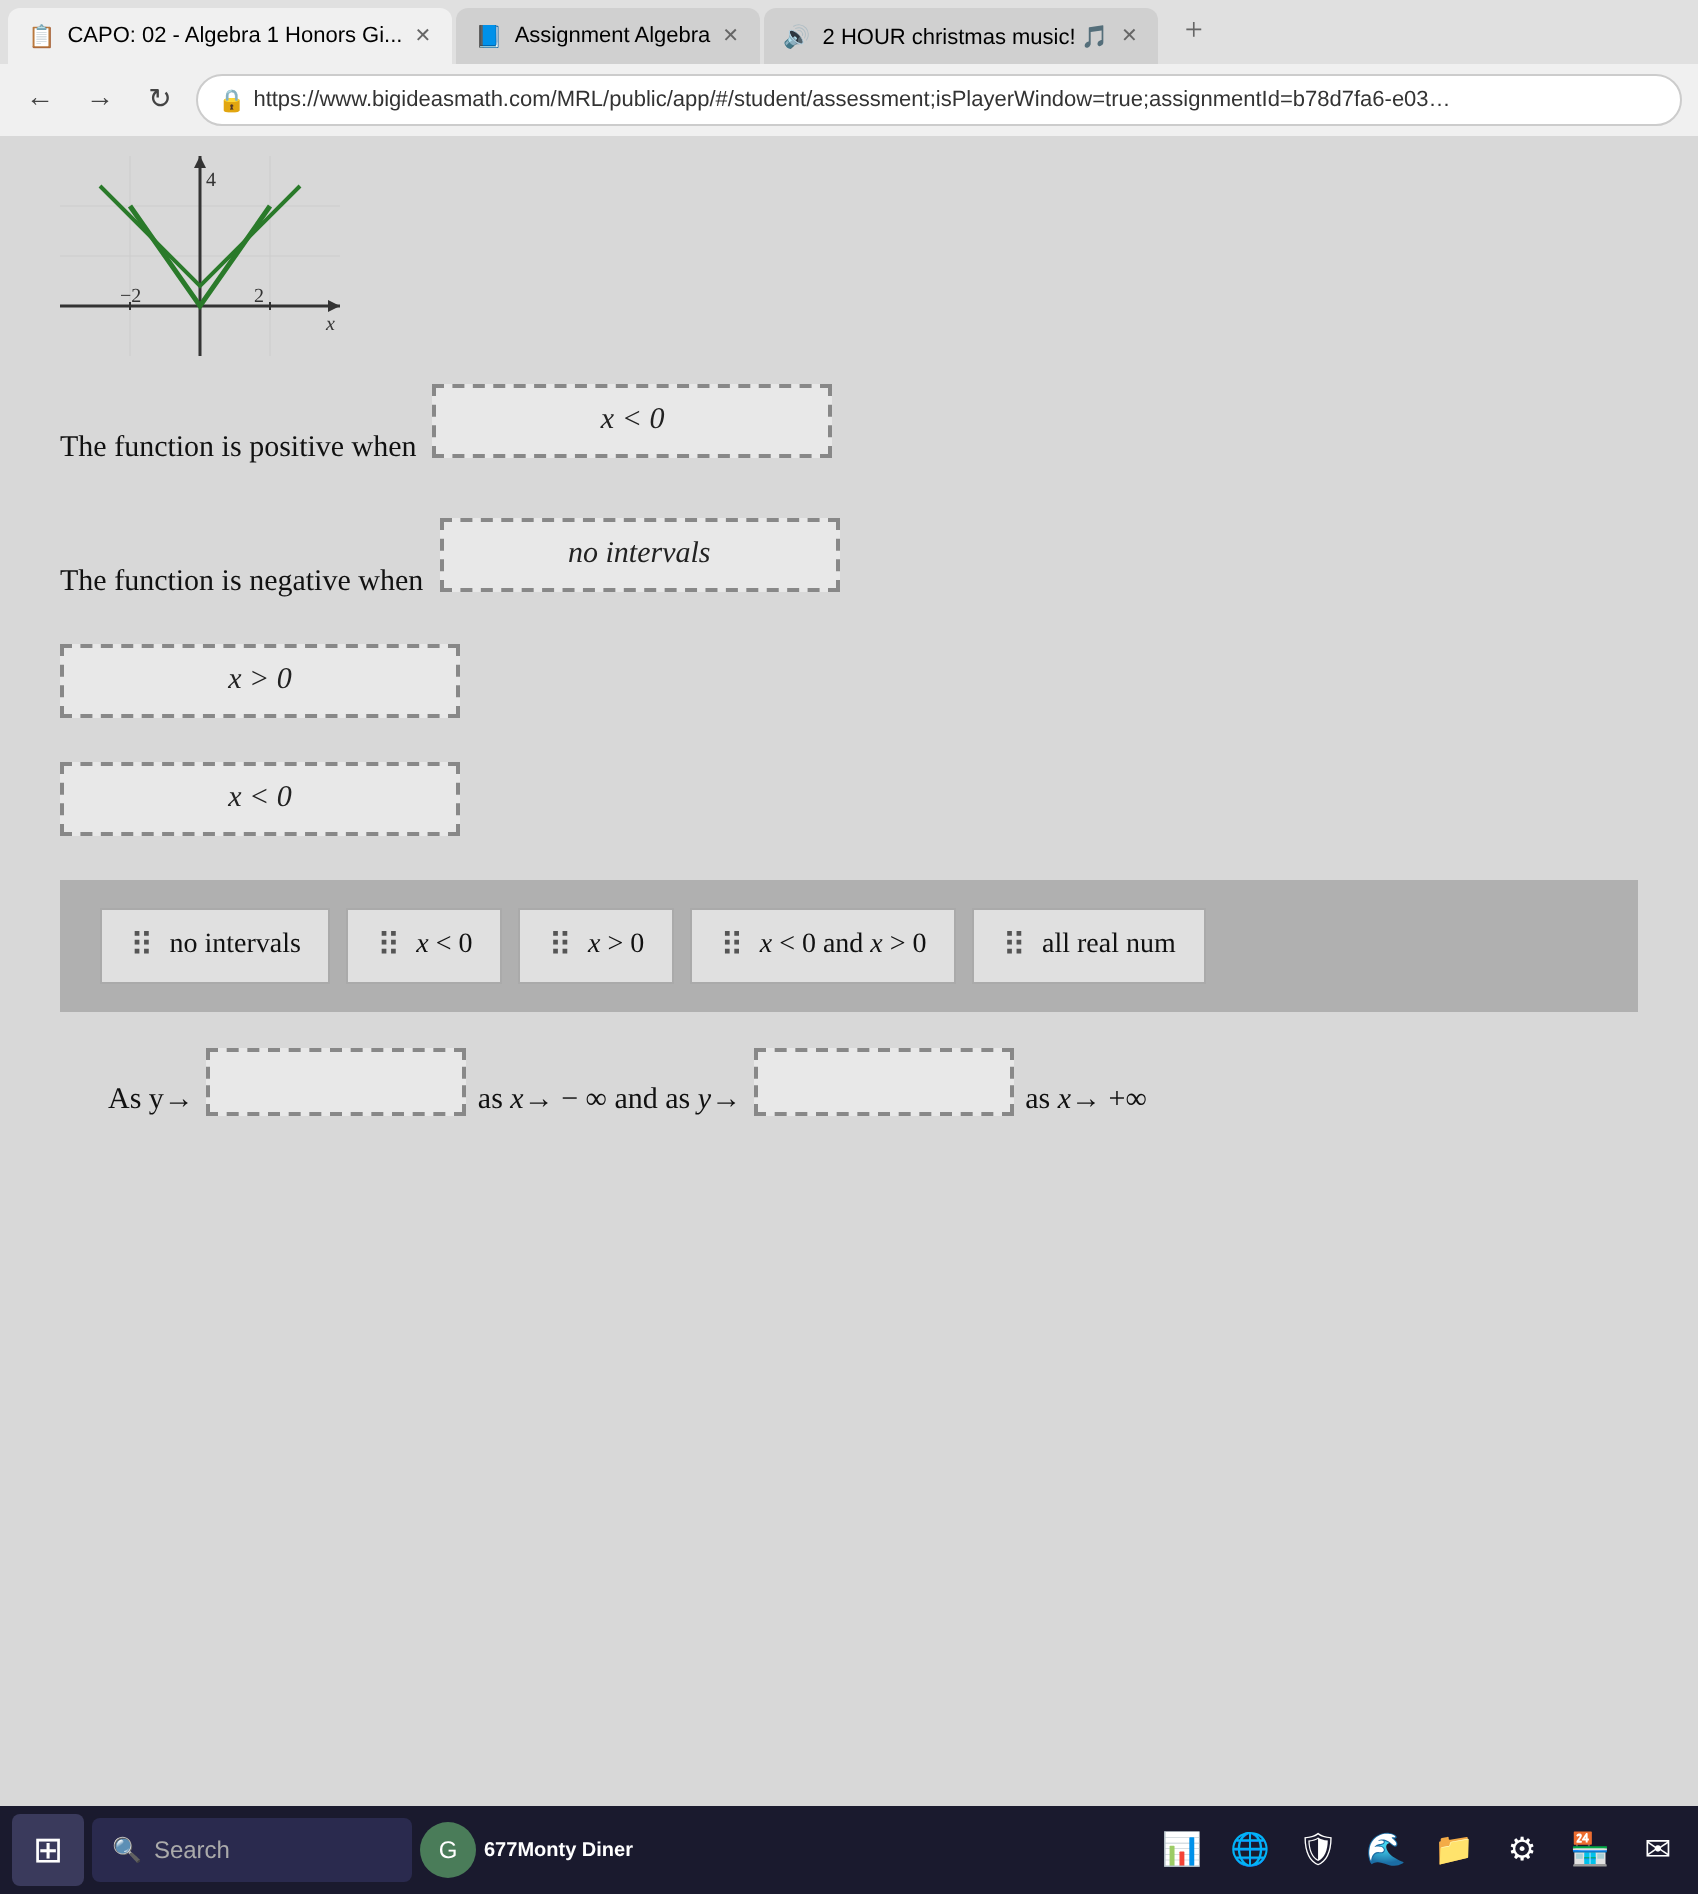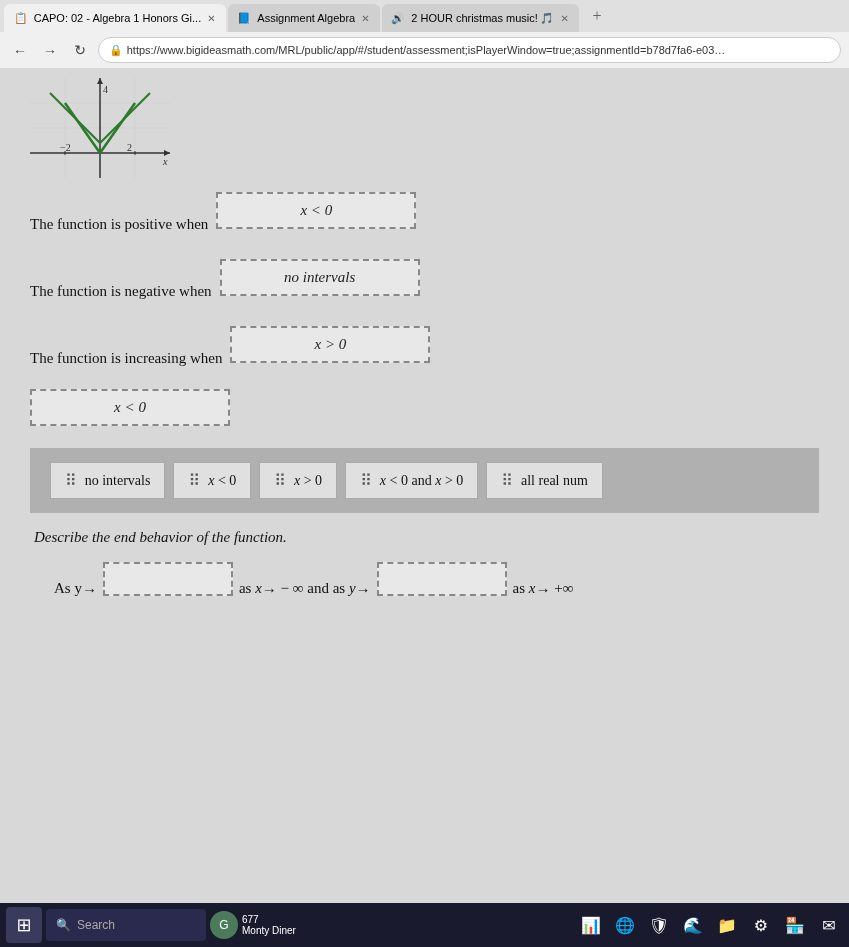--- a/index.html
+++ b/index.html
@@ -365,21 +365,20 @@
   </div>
 
   <div class="question-row">
     <span class="question-label">The function is negative when</span>
     <div class="answer-box">
       <span>no intervals</span>
     </div>
   </div>
 
   <div class="question-row">
-    <span class="question-label">The function is increasing when</span>
     <div class="answer-box">
       <span><em>x</em> &gt; 0</span>
     </div>
   </div>
 
   <div class="question-row">
     <div class="answer-box">
       <span><em>x</em> &lt; 0</span>
     </div>
   </div>
@@ -401,21 +400,20 @@
       <span class="dots">⠿</span>
       <span><em>x</em> &lt; 0  and  <em>x</em> &gt; 0</span>
     </div>
     <div class="option-chip">
       <span class="dots">⠿</span>
       <span>all real num</span>
     </div>
   </div>
 
   <div style="margin-top: 8px; padding: 0 4px;">
-    <div class="end-behavior-label">Describe the end behavior of the function.</div>
     <div class="end-behavior-row">
       <span class="eb-text">As y→</span>
       <div class="eb-box">
         <span></span>
       </div>
       <span class="eb-text">as <em>x</em>→ − ∞  and as <em>y</em>→</span>
       <div class="eb-box">
         <span></span>
       </div>
       <span class="eb-text">as <em>x</em>→ +∞</span>
@@ -425,21 +423,21 @@
 </div>
 
 <div class="taskbar">
   <div class="taskbar-start">⊞</div>
   <div class="taskbar-search">
     <span>🔍</span>
     <span>Search</span>
   </div>
   <div class="taskbar-user">
     <div class="taskbar-user-avatar">G</div>
-    <div style="display:flex;flex-direction:column;">
+    <div style="display:flex;flex-direction:row;font-weight:bold;">
       <span>677</span>
       <span>Monty Diner</span>
     </div>
   </div>
   <div class="taskbar-icons">
     <div class="taskbar-icon">📊</div>
     <div class="taskbar-icon">🌐</div>
     <div class="taskbar-icon">🛡</div>
     <div class="taskbar-icon">🌊</div>
     <div class="taskbar-icon">📁</div>

